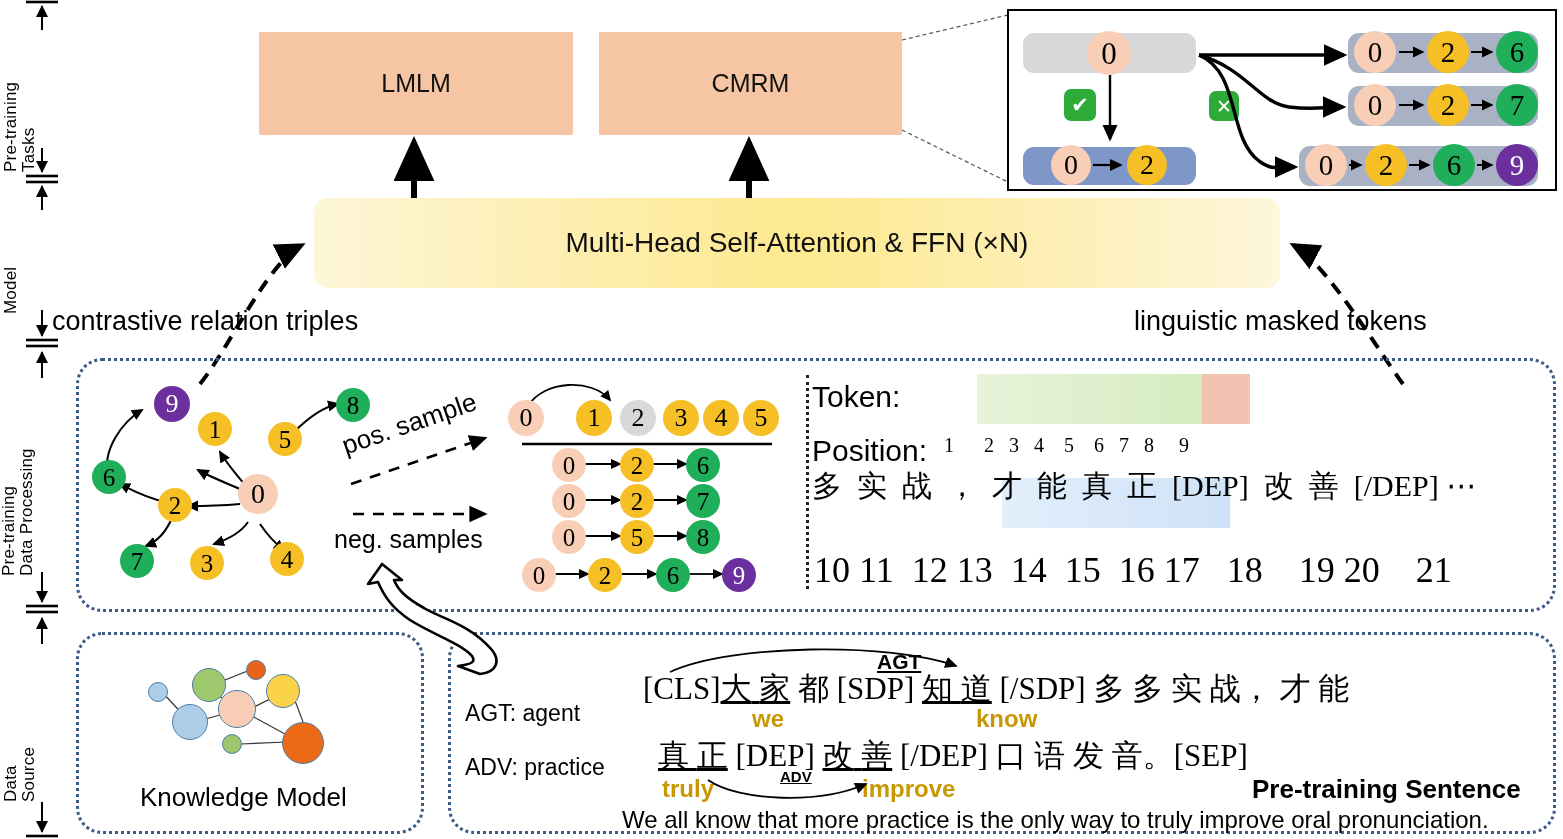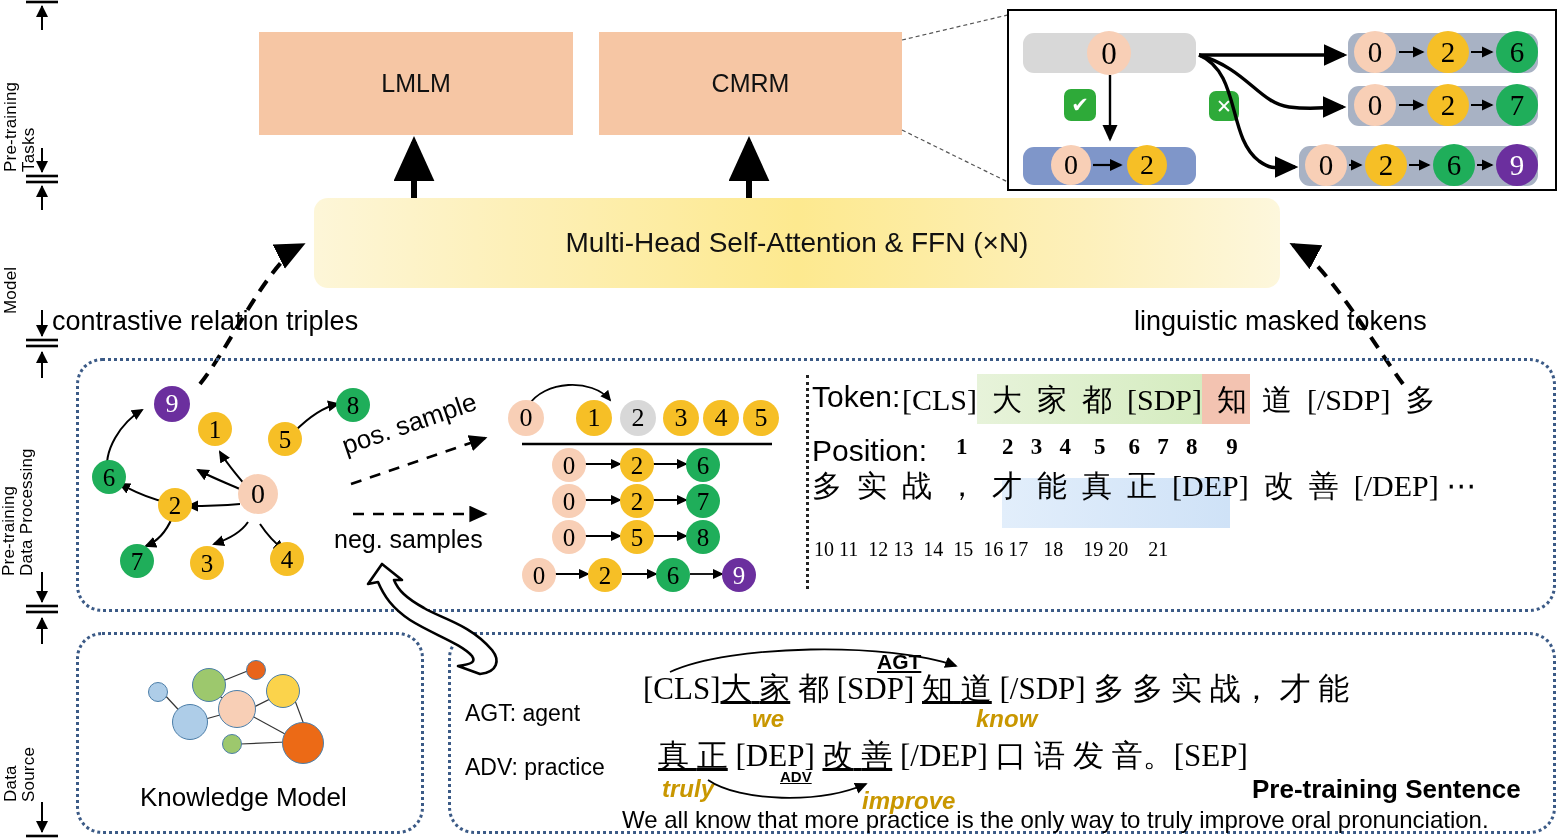--- a/index.html
+++ b/index.html
@@ -25,21 +25,21 @@
   
   .inset{position:absolute;border:2px solid #000;background:#fff;}
   .chip{position:absolute;border-radius:11px;}
   .node{position:absolute;border-radius:50%;display:flex;align-items:center;
      justify-content:center;font-family:"Liberation Serif","DejaVu Serif",serif;
      color:#000;line-height:1;}
   .badge{position:absolute;border-radius:7px;background:#2eaa39;display:flex;
      align-items:center;justify-content:center;color:#fff;font-weight:bold;}
   .tok{position:absolute;white-space:nowrap;font-family:"Liberation Serif","DejaVu Serif",serif;}
   .lbl-sans{position:absolute;white-space:nowrap;font-family:"Liberation Sans",sans-serif;}
-  .gold{color:#c99700;font-weight:bold;font-family:"Liberation Sans",sans-serif;font-style:italic;}
+  .gold{color:#c99700;font-weight:bold;font-family:"Liberation Sans",sans-serif;}
   .und{text-decoration:underline;}
   svg{position:absolute;overflow:visible;}
 </style>
 </head>
 <body>
 
 <div class="abs" style="left:0;top:0;width:60px;height:839px;">
   <svg width="60" height="839">
 
     <line x1="30" y1="2" x2="30" y2="2" stroke="#000"></line>
@@ -365,34 +365,23 @@
 
 <div class="abs" style="left:806px;top:375px;width:0;height:214px;border-left:3px dotted #222;"></div>
 
 <div class="abs" style="left:812px;top:372px;width:740px;height:218px;">
 
   <div class="abs" style="left:165px;top:2px;width:225px;height:50px;background:linear-gradient(90deg,#e7f3da,#d5ecc0);"></div>
   <div class="abs" style="left:390px;top:2px;width:48px;height:50px;background:#f3c3b1;"></div>
   <div class="abs" style="left:190px;top:106px;width:228px;height:50px;background:linear-gradient(90deg,#e2eefb,#cfe2f7);"></div>
 
   <div class="lbl-sans" style="left:0px;top:8px;font-size:30px;">Token:</div>
-  <div class="tok" style="left:90px;top:8px;font-size:30px;">
-    <span>[CLS]</span>&nbsp;
-    <span>大</span>&nbsp;
-    <span>家</span>&nbsp;
-    <span>都</span>&nbsp;
-    <span>[SDP]</span>&nbsp;
-    <span>知</span>&nbsp;
-    <span>道</span>&nbsp;
-    <span>[/SDP]</span>&nbsp;
-    <span>多</span>
-  </div>
 
   <div class="lbl-sans" style="left:0px;top:62px;font-size:30px;">Position:</div>
-  <div class="tok" style="left:144px;top:62px;font-size:23px;letter-spacing:0px;font-weight:bold;">
+  <div class="tok" style="left:132px;top:62px;font-size:20px;letter-spacing:0px;">
     <span>1</span>&nbsp;&nbsp;&nbsp;&nbsp;&nbsp;
     <span>2</span>&nbsp;&nbsp;
     <span>3</span>&nbsp;&nbsp;
     <span>4</span>&nbsp;&nbsp;&nbsp;
     <span>5</span>&nbsp;&nbsp;&nbsp;
     <span>6</span>&nbsp;&nbsp;
     <span>7</span>&nbsp;&nbsp;
     <span>8</span>&nbsp;&nbsp;&nbsp;&nbsp;
     <span>9</span>
   </div>
@@ -406,21 +395,21 @@
     <span>能</span>&nbsp;
     <span>真</span>&nbsp;
     <span>正</span>&nbsp;
     <span>[DEP]</span>&nbsp;
     <span>改</span>&nbsp;
     <span>善</span>&nbsp;
     <span>[/DEP]</span>
     <span>⋯</span>
   </div>
 
-  <div class="tok" style="left:2px;top:166px;font-size:20px;">
+  <div class="tok" style="left:2px;top:177px;font-size:36px;">
     <span>10</span>
     <span>11</span>&nbsp;
     <span>12</span>
     <span>13</span>&nbsp;
     <span>14</span>&nbsp;
     <span>15</span>&nbsp;
     <span>16</span>
     <span>17</span>&nbsp;&nbsp;
     <span>18</span>&nbsp;&nbsp;&nbsp;
     <span>19</span>
@@ -477,21 +466,21 @@
 <div class="tok" style="left:643px;top:668px;font-size:31px;">
   <span>[CLS]</span><span class="und">大</span><span class="und">&nbsp;</span><span class="und">家</span>&nbsp;<span>都</span>&nbsp;<span>[SDP]</span>&nbsp;<span class="und">知</span><span class="und">&nbsp;</span><span class="und">道</span>&nbsp;<span>[/SDP]</span>&nbsp;<span>多</span>&nbsp;<span>多</span>&nbsp;<span>实</span>&nbsp;<span>战，</span>&nbsp;<span>才</span>&nbsp;<span>能</span>
 </div>
 <div class="gold" style="position:absolute;left:752px;top:705px;font-size:24px;">we</div>
 <div class="gold" style="position:absolute;left:976px;top:705px;font-size:24px;">know</div>
 
 <div class="tok" style="left:658px;top:735px;font-size:31px;">
   <span class="und">真</span><span class="und">&nbsp;</span><span class="und">正</span>&nbsp;<span>[DEP]</span>&nbsp;<span class="und">改</span><span class="und">&nbsp;</span><span class="und">善</span>&nbsp;<span>[/DEP]</span>&nbsp;<span>口</span>&nbsp;<span>语</span>&nbsp;<span>发</span>&nbsp;<span>音。</span><span>[SEP]</span>
 </div>
 <div class="gold" style="position:absolute;left:662px;top:775px;font-size:24px;">truly</div>
-<div class="gold" style="position:absolute;left:862px;top:775px;font-size:24px;margin-top:12px;">improve</div>
+<div class="gold" style="position:absolute;left:862px;top:775px;font-size:24px;">improve</div>
 <svg width="220" height="40" style="left:700px;top:772px">
   <defs>
       <marker id="sa3" markerWidth="8" markerHeight="8" refX="6" refY="3.2" orient="auto">
     <path d="M0,0 L7,3.2 L0,6.4 z" fill="#000"></path>
       </marker>
     </defs>
   <path d="M8,8 C40,30 120,32 166,12" stroke="#000" stroke-width="1.8" fill="none" marker-end="url(#sa3)"></path>
 </svg>
 <div class="lbl-sans und" style="left:780px;top:768px;font-size:15px;font-weight:bold;">ADV</div>
 

